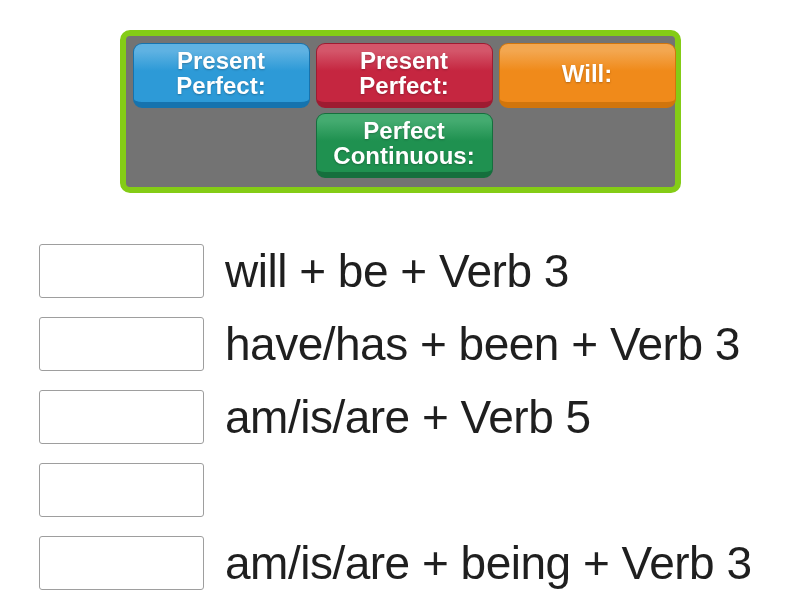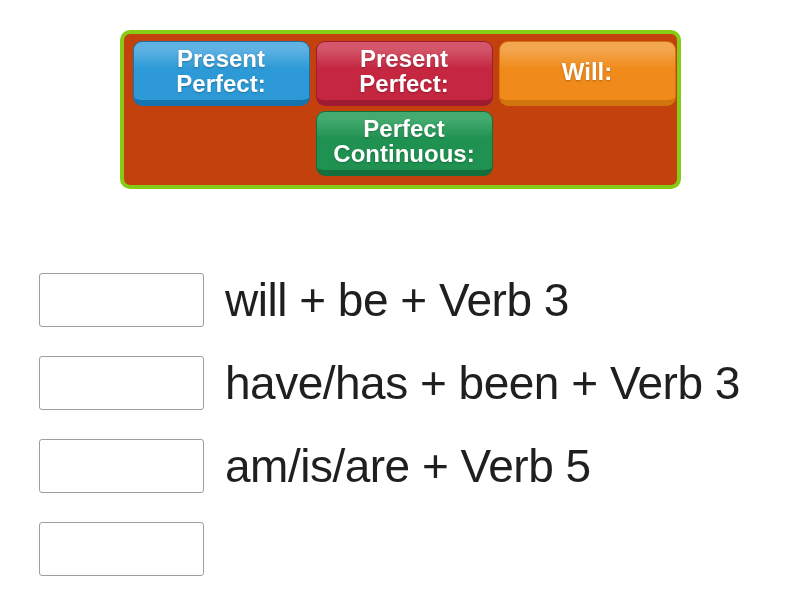--- a/index.html
+++ b/index.html
@@ -5,22 +5,22 @@
   * { margin: 0; padding: 0; box-sizing: border-box; }
   html, body { width: 800px; height: 600px; background: #ffffff; overflow: hidden;
                font-family: "Liberation Sans", sans-serif; }
 
   .stage { width: 800px; height: 600px; position: relative; }
 
   
   .bank {
     width: 561px;
     margin: 30px auto 0 auto;
-    background: #c2410c;
-    border: 4px solid #84cc16;
+    background: #737373;
+    border: 6px solid #84cc16;
     border-radius: 10px;
     padding: 7px 0 9px 8px;
     display: flex;
     flex-direction: column;
     align-items: center;
     gap: 5px;
   }
   .bank-row { display: flex; justify-content: center; gap: 6px; }
 
   .tile {
@@ -40,21 +40,21 @@
   .tile-label {
     color: #ffffff;
     font-weight: bold;
     font-size: 24px;
     line-height: 25px;
     text-shadow: 0 1px 2px rgba(0,0,0,0.25);
   }
 
   
   .rows { position: absolute; left: 39px; top: 214px; }
-  .row { display: flex; align-items: flex-end; height: 54px; margin-bottom: 19px; margin-top: 29px; }
+  .row { display: flex; align-items: flex-end; height: 54px; margin-bottom: 19px; }
   .slot {
     width: 165px;
     height: 54px;
     background: #ffffff;
     border: 1px solid #9e9e9e;
     border-radius: 3px;
     flex: 0 0 auto;
     cursor: pointer;
   }
   .row-text {
@@ -100,16 +100,17 @@
     </div>
     <div class="row">
       <div class="slot"></div>
       <div class="row-text">am/is/are + Verb 5</div>
     </div>
     <div class="row">
       <div class="slot"></div>
     </div>
     <div class="row">
       <div class="slot"></div>
+      <div class="row-text">am/is/are + being + Verb 3</div>
     </div>
   </div>
 
 </div>
 
 </body></html>

